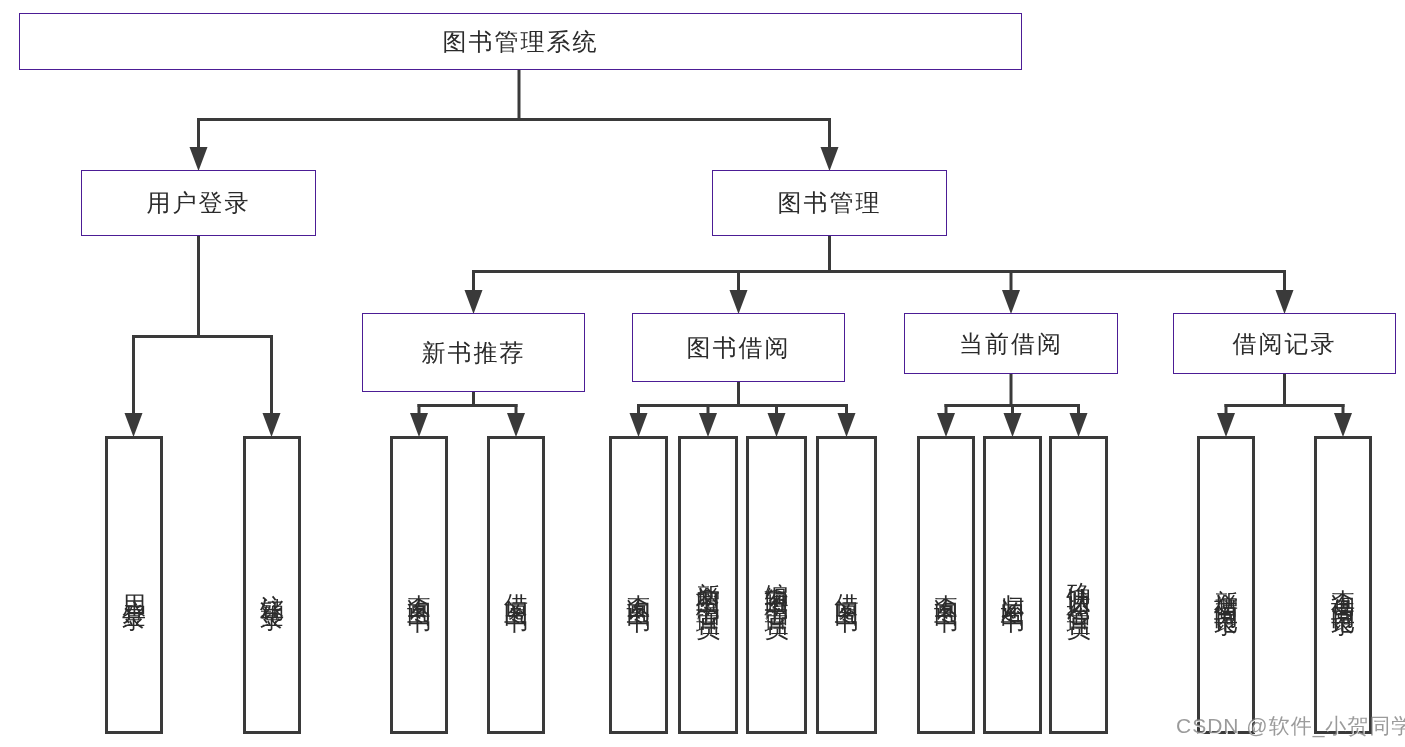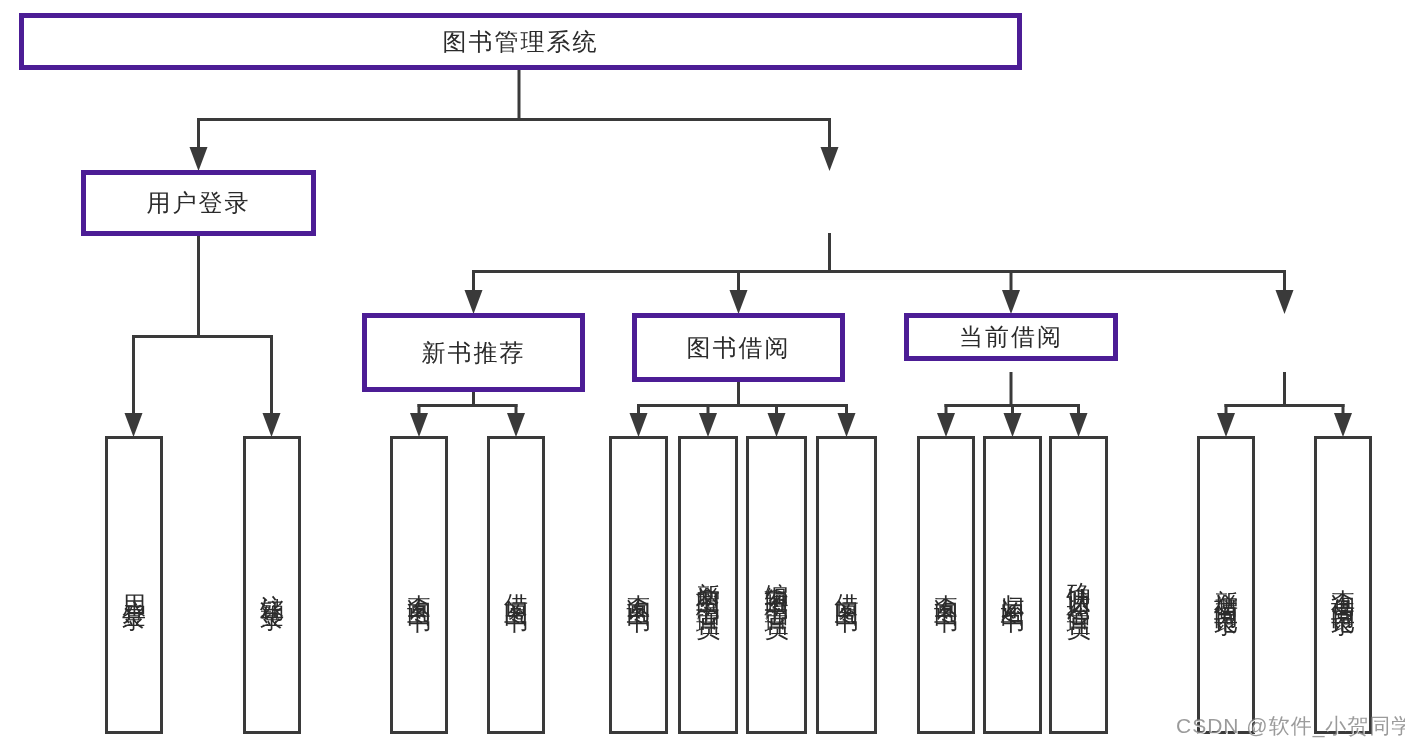--- a/index.html
+++ b/index.html
@@ -4,21 +4,21 @@
 <style>
   html,body{margin:0;padding:0;background:#fff;}
   .canvas{
     position:relative;width:1405px;height:747px;background:#fff;
     font-family:"Liberation Sans",sans-serif;overflow:hidden;
   }
   svg.connectors{position:absolute;left:0;top:0;pointer-events:none;}
   .connectors path{stroke:#3a3a3a;stroke-width:3;fill:none;}
   .connectors polygon{fill:#3a3a3a;stroke:none;}
   .hbox{
-    position:absolute;box-sizing:border-box;border:5px solid #4c1d95;background:#fff;
+    position:absolute;box-sizing:border-box;border:1px solid #4c1d95;background:#fff;
     display:flex;align-items:center;justify-content:center;
     font-size:24px;letter-spacing:2px;color:#2b2b2b;white-space:nowrap;z-index:2;
   }
   .vbox{
     position:absolute;top:436px;height:298px;box-sizing:border-box;
     border:3px solid #3a3a3a;background:#fff;
     display:flex;align-items:center;justify-content:center;z-index:2;
   }
   .vbox .vtext{
     writing-mode:vertical-rl;text-orientation:mixed;
@@ -100,24 +100,26 @@
       <path d="M1226,404 V418"></path>
       <path d="M1343,404 V418"></path>
       <polygon points="1217,413 1235,413 1226,437"></polygon>
       <polygon points="1334,413 1352,413 1343,437"></polygon>
     </g>
   </svg>
 
   <div class="hbox" style="left:19px;top:13px;width:1003px;height:57px">图书管理系统</div>
 
   <div class="hbox" style="left:81px;top:170px;width:235px;height:66px">用户登录</div>
+  <div class="hbox" style="left:712px;top:170px;width:235px;height:66px">图书管理</div>
 
   <div class="hbox" style="left:362px;top:313px;width:223px;height:79px">新书推荐</div>
   <div class="hbox" style="left:632px;top:313px;width:213px;height:69px">图书借阅</div>
-  <div class="hbox" style="left:904px;top:313px;width:214px;height:48px">当前借阅</div>
+  <div class="hbox" style="left:904px;top:313px;width:214px;height:61px">当前借阅</div>
+  <div class="hbox" style="left:1173px;top:313px;width:223px;height:61px">借阅记录</div>
 
   <div class="vbox" style="left:105px;width:58px">
     <span class="vtext">用户登录</span>
   </div>
   <div class="vbox" style="left:243px;width:58px">
     <span class="vtext">注销登录</span>
   </div>
 
   <div class="vbox" style="left:390px;width:58px">
     <span class="vtext">查询图书</span>

